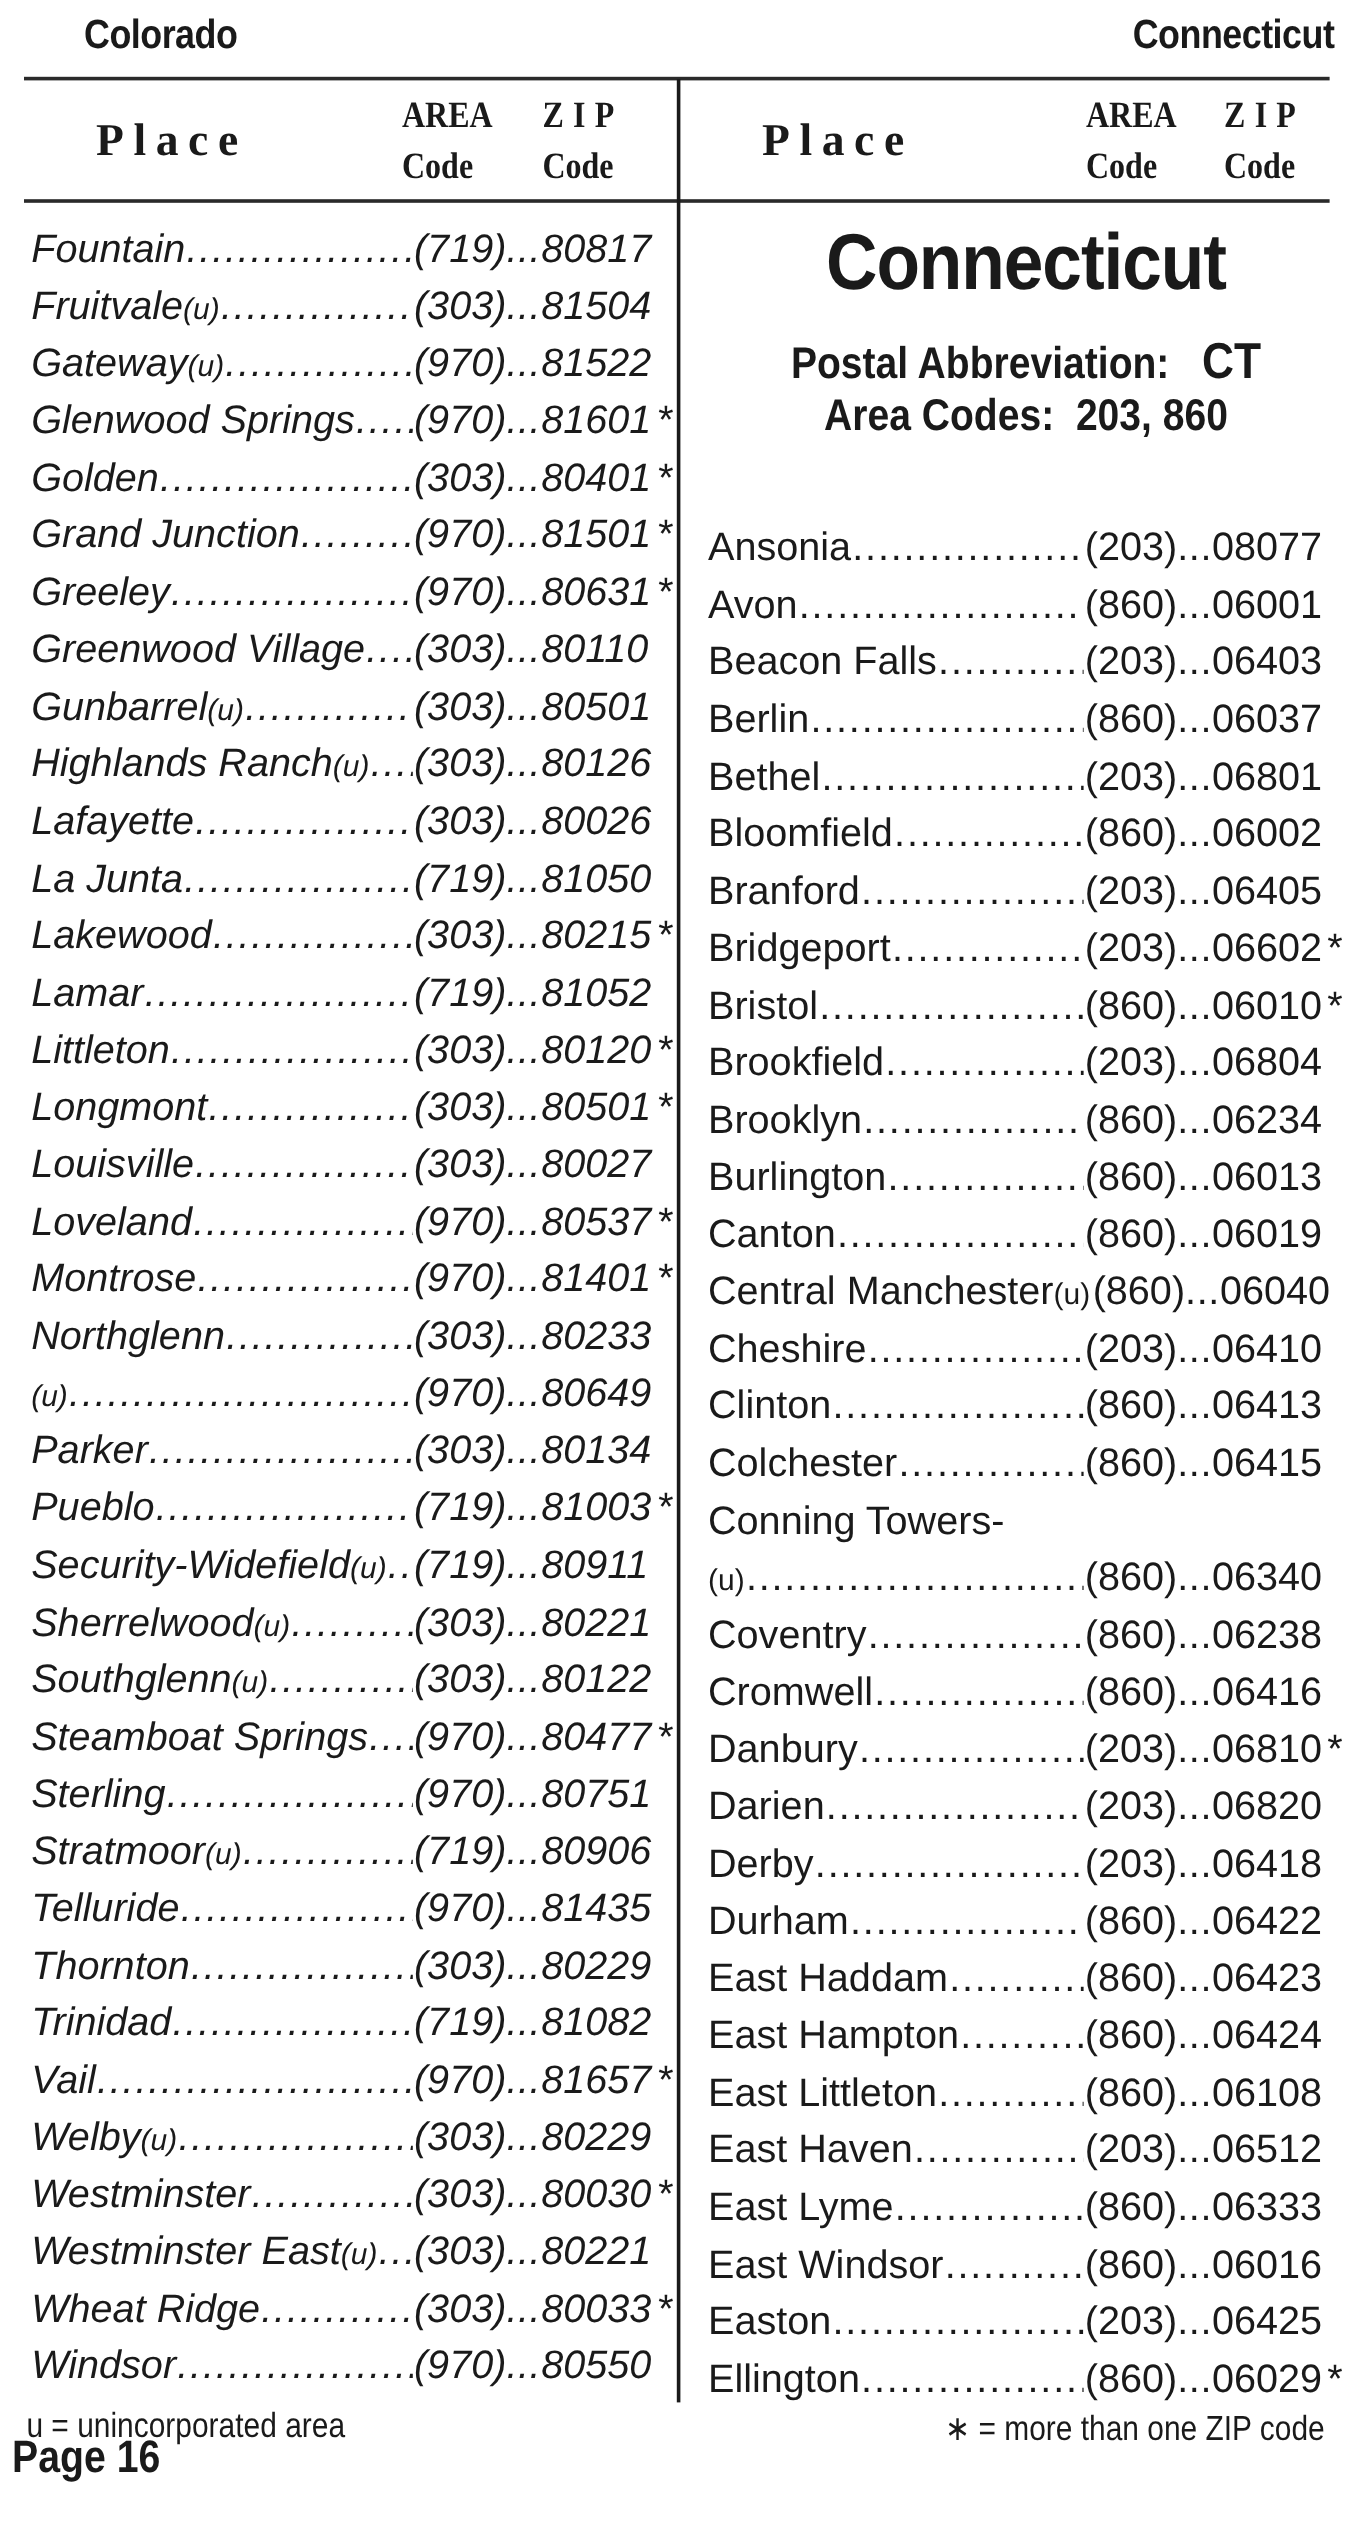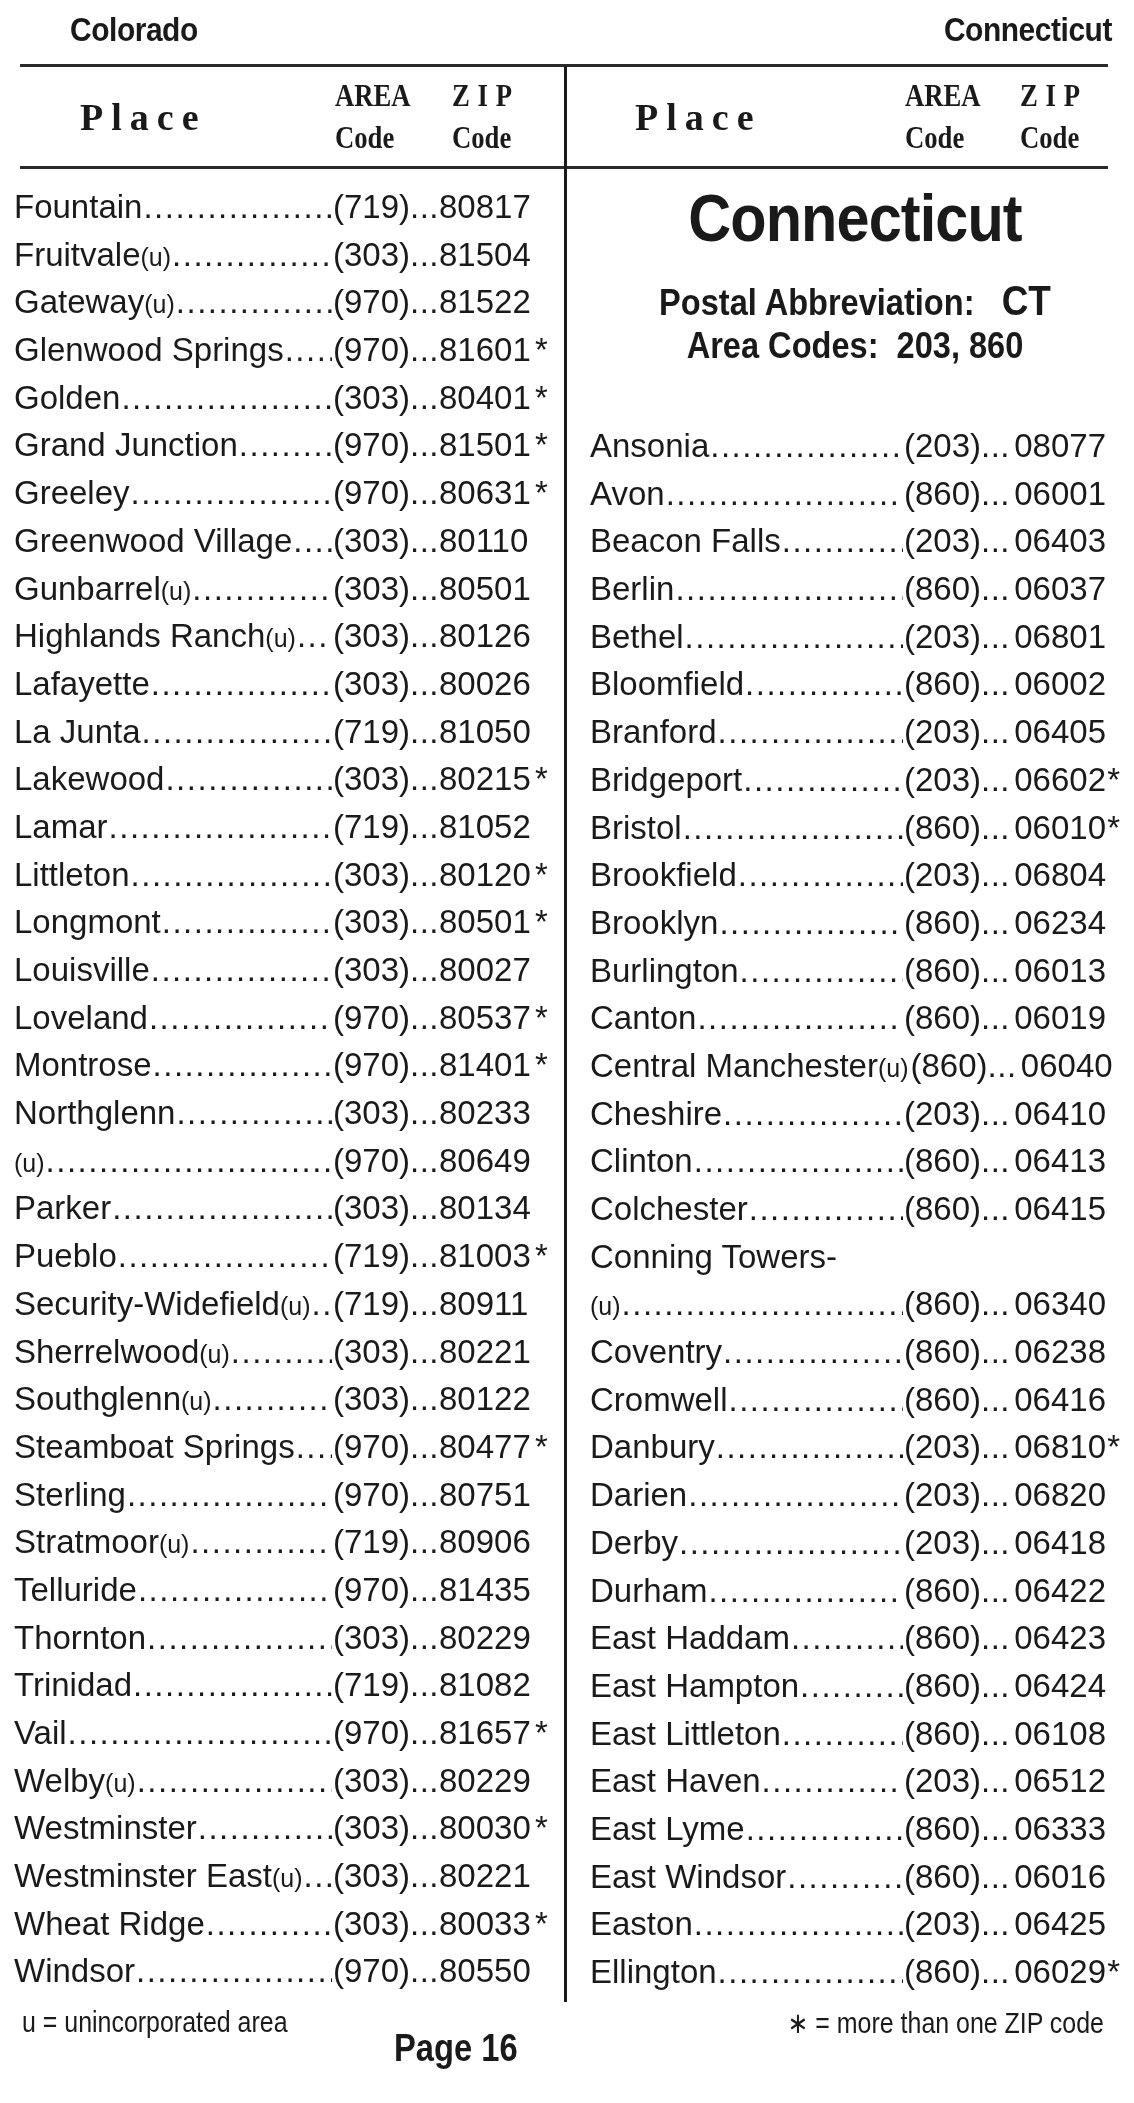--- a/index.html
+++ b/index.html
@@ -20,29 +20,29 @@
   .row .name { flex:0 0 auto; }
   .row .u { font-size:25px; }
   .row .dots { flex:1 1 auto; overflow:hidden; letter-spacing:1.5px; color:#1a1a1a; margin:0 1px; }
   .row .dots::after { content:"................................................................................................"; }
   .row .area { flex:0 0 auto; }
   .row .sep { flex:0 0 auto; letter-spacing:0.5px; }
   .row .zip { flex:0 0 auto; width:96px; }
   .row .star { flex:0 0 auto; width:14px; }
   .row.cont .dots { visibility:hidden; }
   .row.cont .dots::after { content:""; }
-  .left-col { left:14px; width:535px; }
+  .left-col { left:26px; width:535px;font-style:italic; }
   .right-col { left:590px; width:530px; }
   .ct-title { position:absolute; left:580px; width:550px; text-align:center; font-weight:bold; }
   .ct-big { top:180px; font-size:66px; letter-spacing:-1px; transform:scaleX(0.9); }
   .ct-sub { font-size:37px; transform:scaleX(0.88); }
   .footer { position:absolute; font-size:29px; transform:scaleX(0.86); }
   .footer.left { left:22px; top:2006px; transform-origin:left top; }
   .footer.right { right:30px; top:2006px; transform-origin:right top; }
-  .page-num { position:absolute; left:0; width:912px; top:2027px; text-align:center; font-size:38px; font-weight:bold; }
+  .page-num { position:absolute; left:0; width:912px; top:2027px; text-align:left; font-size:38px; font-weight:bold; }
   .page-num span { display:inline-block; transform:scaleX(0.86); }
 </style>
 </head>
 <body>
 
 <div class="state-head state-left">Colorado</div>
 <div class="state-head state-right">Connecticut</div>
 
 <div class="hline" style="left:20px; top:64px; width:1088px;"></div>
 <div class="hline" style="left:20px; top:166px; width:1088px;"></div>
@@ -413,21 +413,21 @@
   </div>
 
 <div class="ct-title ct-big">Connecticut</div>
 <div class="ct-title ct-sub" style="top:277px;">
   <span>Postal Abbreviation:</span>&nbsp;&nbsp;&nbsp;<span style="font-size:42px;">CT</span>
 </div>
 <div class="ct-title ct-sub" style="top:325px;">
   <span>Area Codes:</span>&nbsp;&nbsp;<span>203, 860</span>
 </div>
 
-<div class="column right-col" id="ct-list" style="top:422px;text-align:right;">
+<div class="column right-col" id="ct-list" style="top:432px;">
     <div class="row">
       <span class="name">Ansonia</span>
       <span class="u"></span>
       <span class="dots"></span>
       <span class="area">(203)</span>
       <span class="sep">...</span>
       <span class="zip">08077</span>
       <span class="star"></span>
     </div>
     <div class="row">

